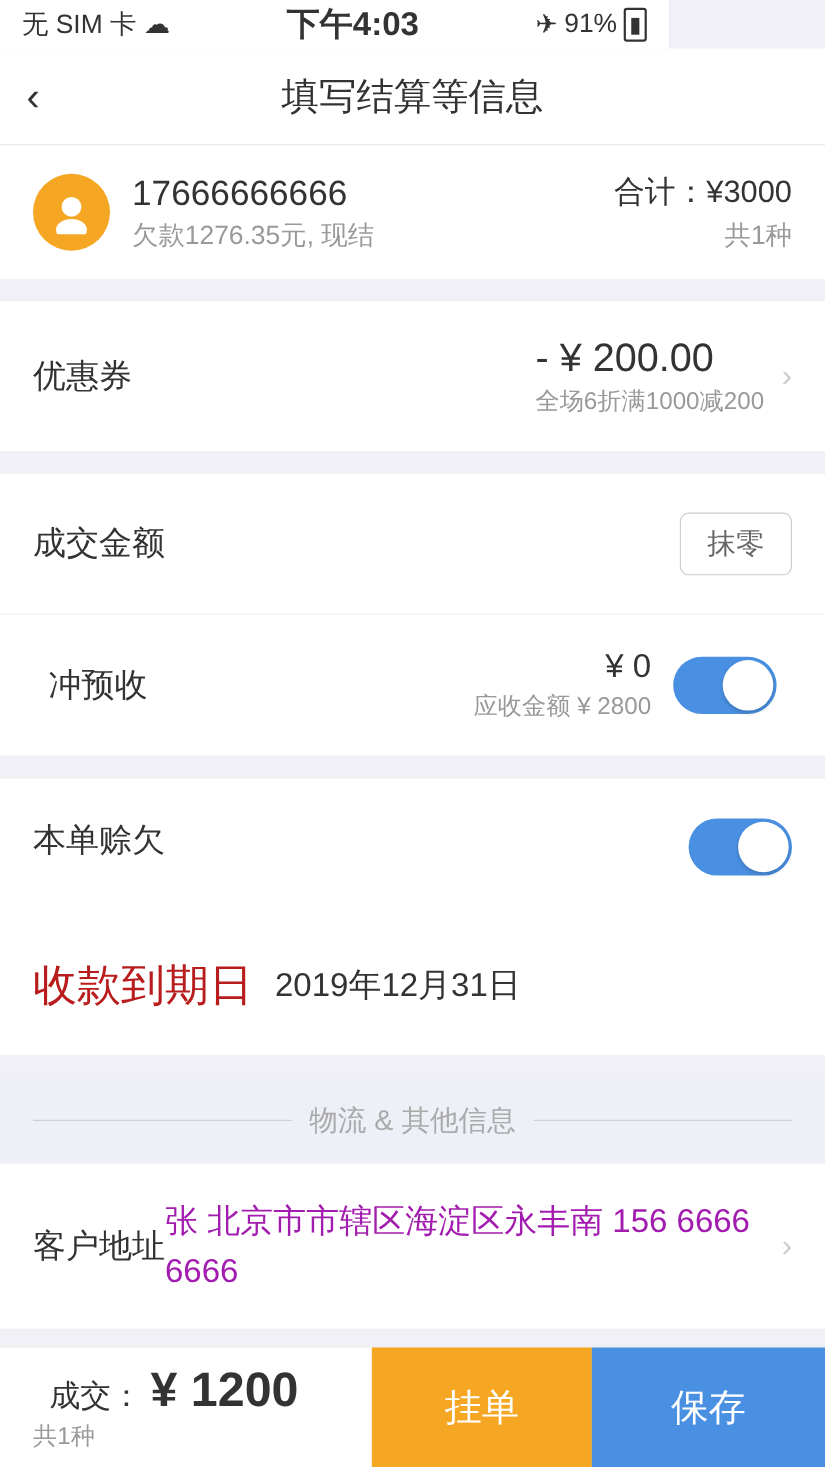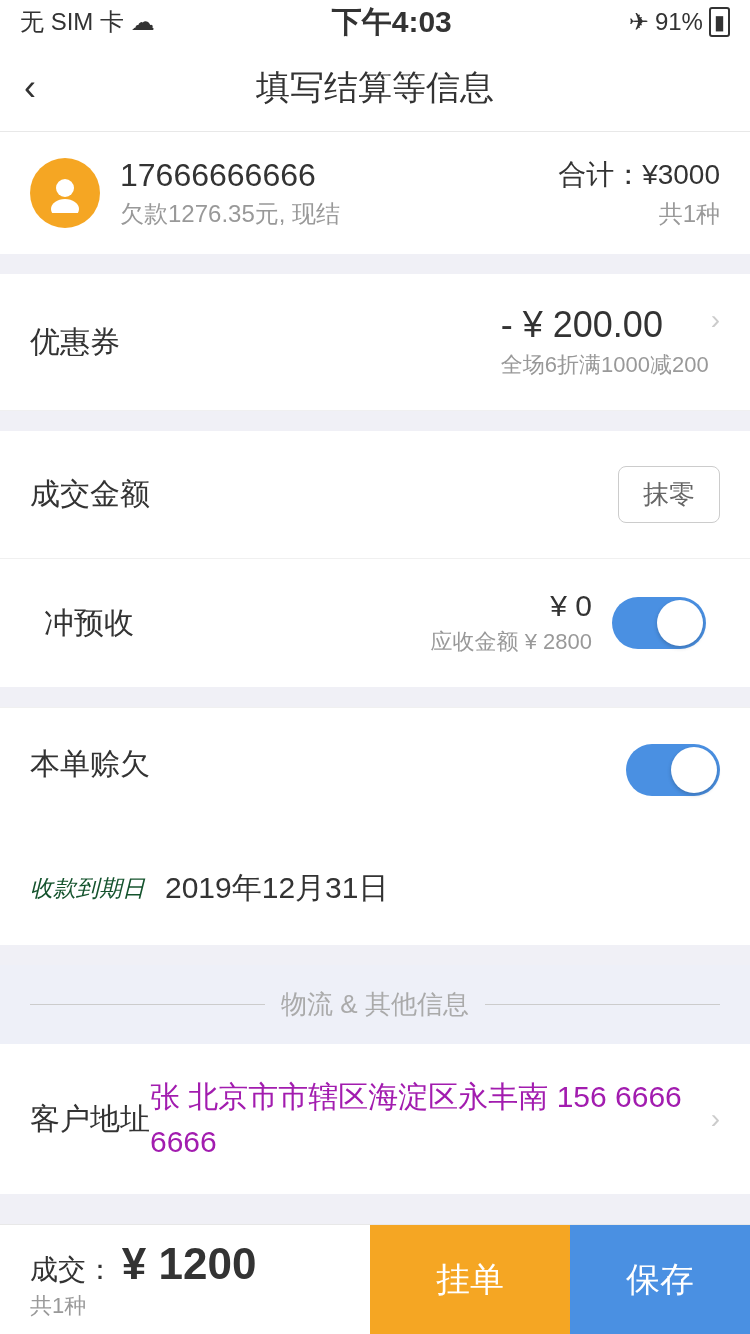--- a/index.html
+++ b/index.html
@@ -8,21 +8,21 @@
       width: 750px;
       min-height: 1334px;
       font-family: -apple-system, "PingFang SC", "Helvetica Neue", Arial, sans-serif;
       background: #f0f0f6;
       font-size: 28px;
       color: #333;
     }
 
     
     .status-bar {
-      width: 750px;
+      width: 608px;
       height: 44px;
       background: #fff;
       display: flex;
       align-items: center;
       justify-content: space-between;
       padding: 0 20px;
       font-size: 24px;
       color: #333;
     }
     .status-left { display: flex; align-items: center; gap: 8px; }
@@ -122,21 +122,22 @@
       align-items: center;
       justify-content: space-between;
       border-bottom: 1px solid #f0f0f0;
     }
     .row-label {
       font-size: 30px;
       color: #333;
     }
     .row-right {
       display: flex;
-      gap: 2px;
+      align-items: center;
+      gap: 16px;
     }
     .coupon-amount {
       font-size: 36px;
       color: #333;
       font-weight: 500;
     }
     .coupon-sub {
       font-size: 22px;
       color: #999;
       text-align: right;
@@ -233,24 +234,23 @@
     }
 
     
     .duedate-row {
       background: #fff;
       padding: 36px 30px;
       display: flex;
       align-items: center;
     }
     .duedate-label {
-      font-size: 23px;
-      color: #14532d;
+      font-size: 40px;
+      color: #b91c1c;
       margin-right: 20px;
-      font-style: italic;
     }
     .duedate-value {
       font-size: 30px;
       color: #333;
     }
 
     
     .section-header {
       background: #eef0f8;
       padding: 22px 30px;
@@ -305,20 +305,21 @@
       align-items: center;
       border-top: 1px solid #e8e8e8;
     }
     .bottom-summary {
       flex: 1;
       padding: 0 30px;
     }
     .bottom-deal {
       font-size: 28px;
       color: #333;
+      margin-left: 15px;
     }
     .bottom-deal-amount {
       font-size: 44px;
       font-weight: 600;
       color: #333;
     }
     .bottom-count {
       font-size: 22px;
       color: #999;
       margin-top: 2px;
@@ -328,21 +329,21 @@
       height: 110px;
       background: #f5a623;
       display: flex;
       align-items: center;
       justify-content: center;
       font-size: 34px;
       color: #fff;
       cursor: pointer;
     }
     .btn-save {
-      width: 180px;
+      width: 212px;
       height: 110px;
       background: #4a90e2;
       display: flex;
       align-items: center;
       justify-content: center;
       font-size: 34px;
       color: #fff;
       cursor: pointer;
     }
   </style>

